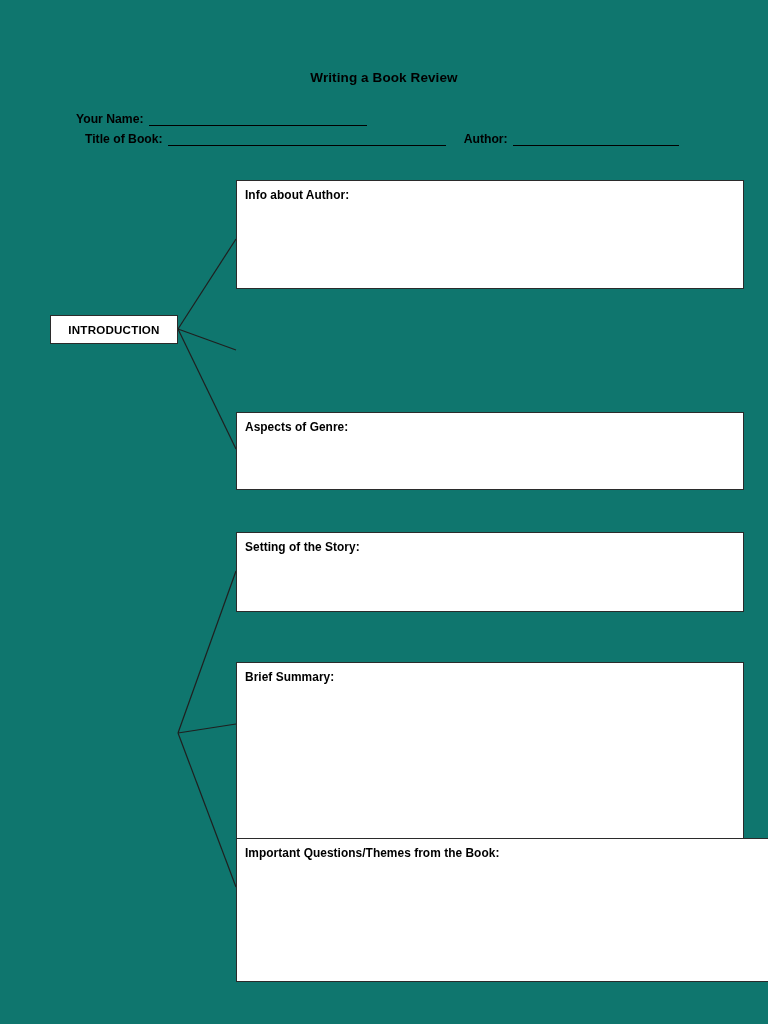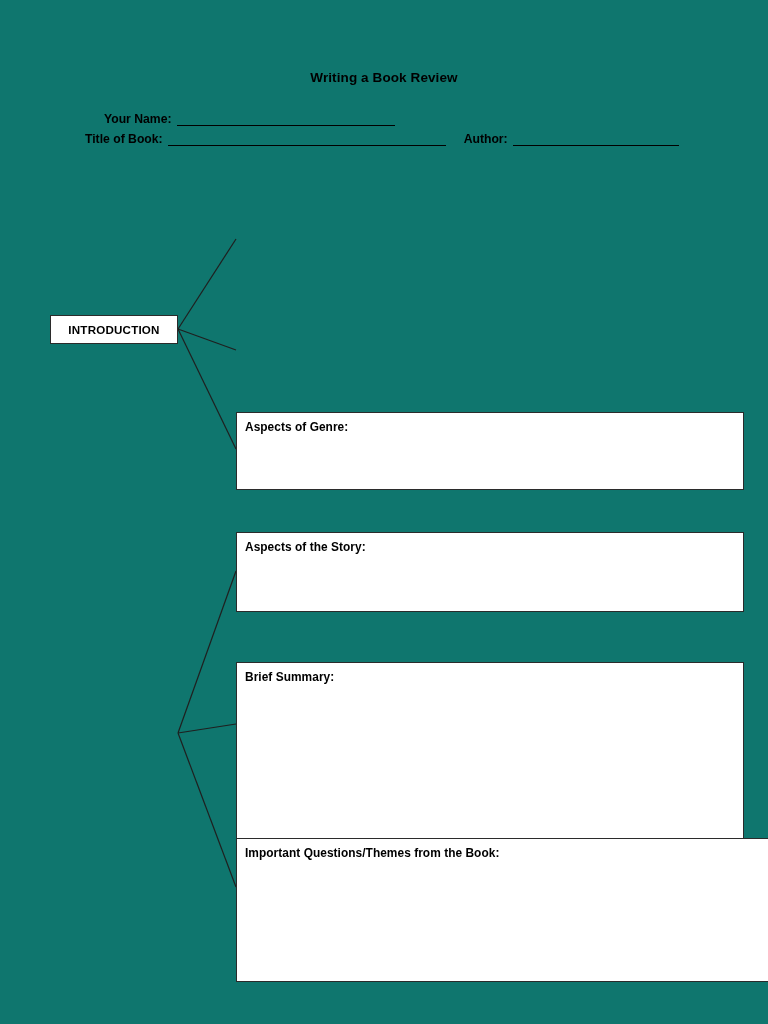--- a/index.html
+++ b/index.html
@@ -34,21 +34,21 @@
 
   
   .field-row {
     position: absolute;
     display: flex;
     align-items: flex-end;
     font-size: 12.2px;
     font-weight: bold;
     white-space: nowrap;
   }
-  #row-name  { left: 104px; top: 112px; }
+  #row-name  { left: 76px; top: 112px; }
   #row-book  { left: 85px; top: 132px; }
 
   .field-label {
     font-weight: bold;
     font-size: 12.2px;
     line-height: 14px;
   }
   .field-rule {
     display: inline-block;
     border-bottom: 1.4px solid #000;
@@ -143,29 +143,32 @@
     <line x1="178" y1="329" x2="236" y2="350"></line>
     <line x1="178" y1="329" x2="236" y2="449"></line>
 
     <line x1="178" y1="733" x2="236" y2="571"></line>
     <line x1="178" y1="733" x2="236" y2="724"></line>
     <line x1="178" y1="733" x2="236" y2="887"></line>
   </svg>
 
   <div class="section-box" id="section-introduction">INTRODUCTION</div>
 
+  <div class="content-box" id="box-info-author">
+    <span class="box-label">Info about Author:</span>
+  </div>
 
 
   <div class="content-box" id="box-genre">
     <span class="box-label">Aspects of Genre:</span>
   </div>
 
 
   <div class="content-box" id="box-setting">
-    <span class="box-label">Aspects of the Story:</span>
+    <span class="box-label">Setting of the Story:</span>
   </div>
 
   <div class="content-box" id="box-brief-summary">
     <span class="box-label">Brief Summary:</span>
   </div>
 
   <div class="content-box" id="box-questions-themes">
     <span class="box-label">Important Questions/Themes from the Book:</span>
   </div>
 

